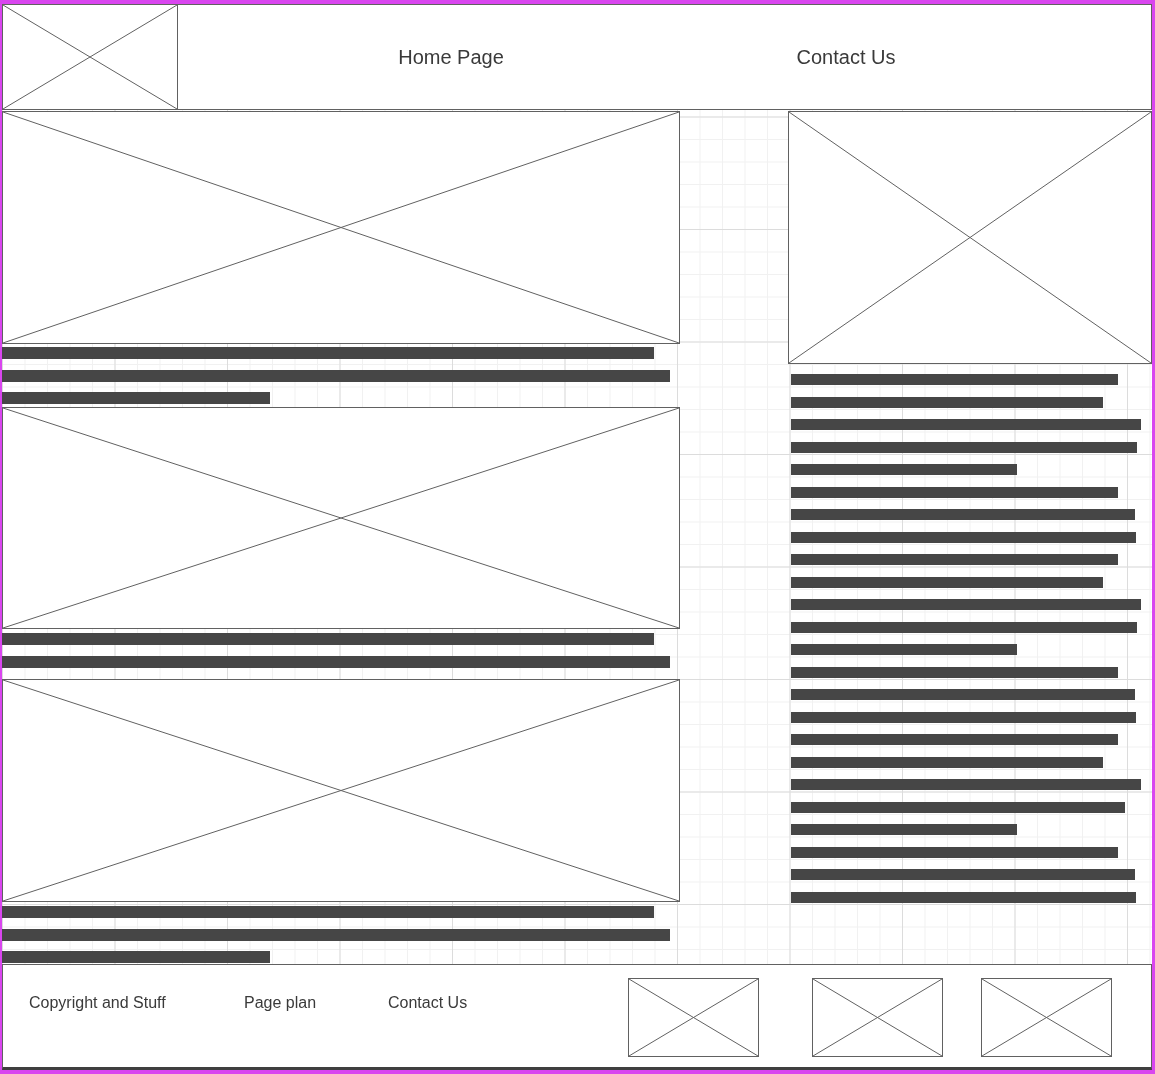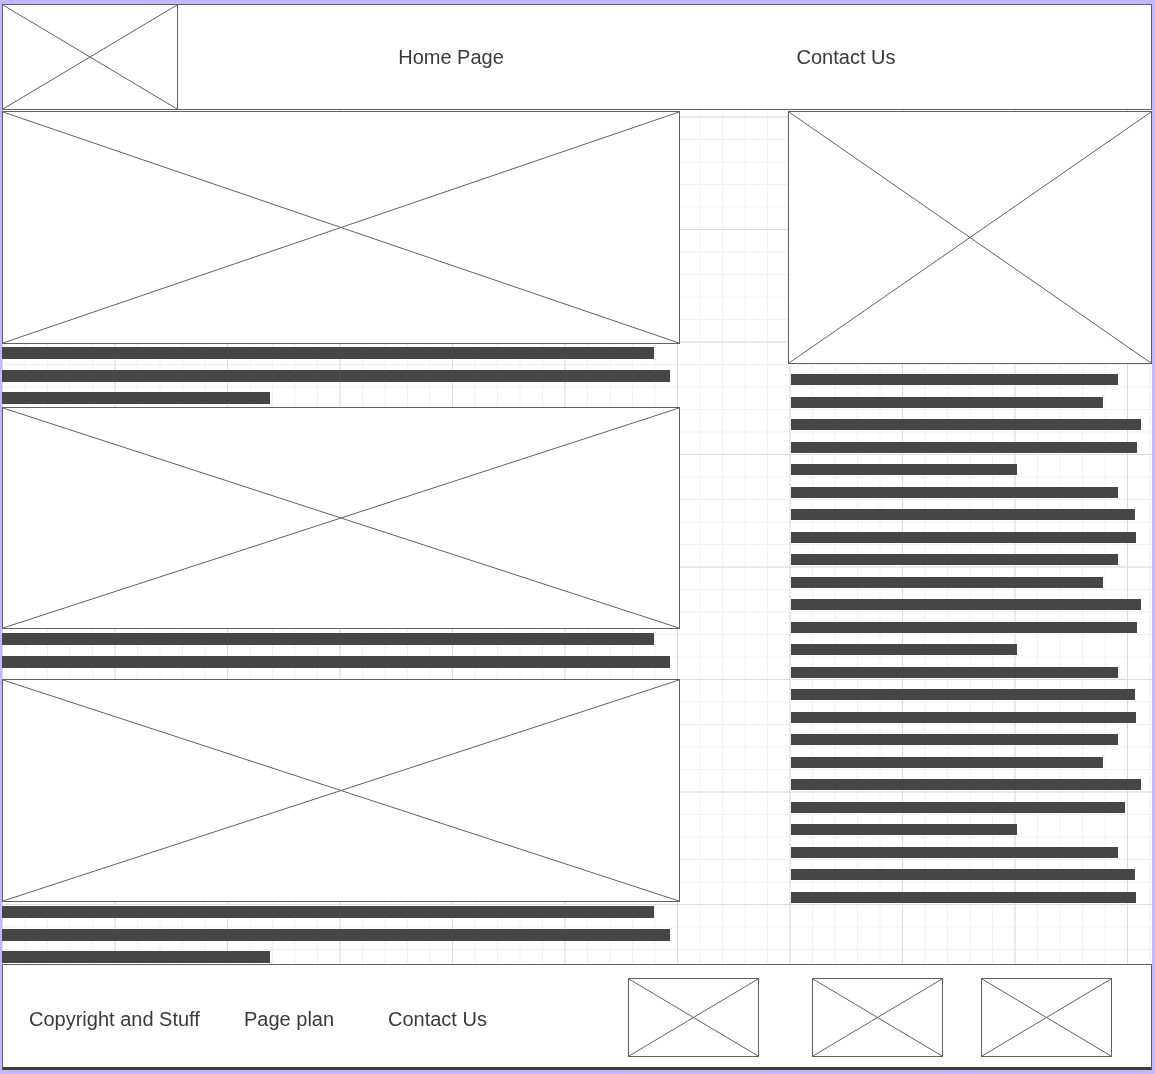--- a/index.html
+++ b/index.html
@@ -1,20 +1,20 @@
 <!DOCTYPE html>
 <html><head>
 <meta charset="utf-8">
 <style>
   html,body{margin:0;padding:0;}
   body{background:#e9e9e9;}
   #page{
     position:relative;
     width:1155px;height:1074px;
-    background:#c4b5fd;
+    background:#d946ef;
     font-family:"Liberation Sans", sans-serif;
     color:#3a3a3a;
     overflow:hidden;
   }
   
   .canvas{
     position:absolute;left:2px;top:4px;width:1150px;height:1066px;
     background-color:#ffffff;
     background-image:
       linear-gradient(to right,#dcdcdc 1px,transparent 1px),
@@ -44,21 +44,21 @@
   
   .navlabel{
     position:absolute;top:4px;height:106px;width:200px;
     display:flex;align-items:center;justify-content:center;
     font-size:20px;color:#3a3a3a;cursor:default;
   }
   .nav-home{left:351px;}
   .nav-contact{left:746px;}
   .footlabel{
     position:absolute;top:990px;height:26px;line-height:26px;
-    font-size:20px;color:#3a3a3a;white-space:nowrap;cursor:default;margin-top:16px;
+    font-size:16px;color:#3a3a3a;white-space:nowrap;cursor:default;
   }
   .foot-copyright{left:29px;}
   .foot-siteplan{left:244px;}
   .foot-contact{left:388px;}
   
   .logo-box{left:2px;top:4px;width:176px;height:106px;}
   .img-main1{left:2px;top:111px;width:678px;height:233px;}
   .img-main2{left:2px;top:407px;width:678px;height:222px;}
   .img-main3{left:2px;top:679px;width:678px;height:223px;}
   .img-side{left:788px;top:111px;width:364px;height:253px;}

